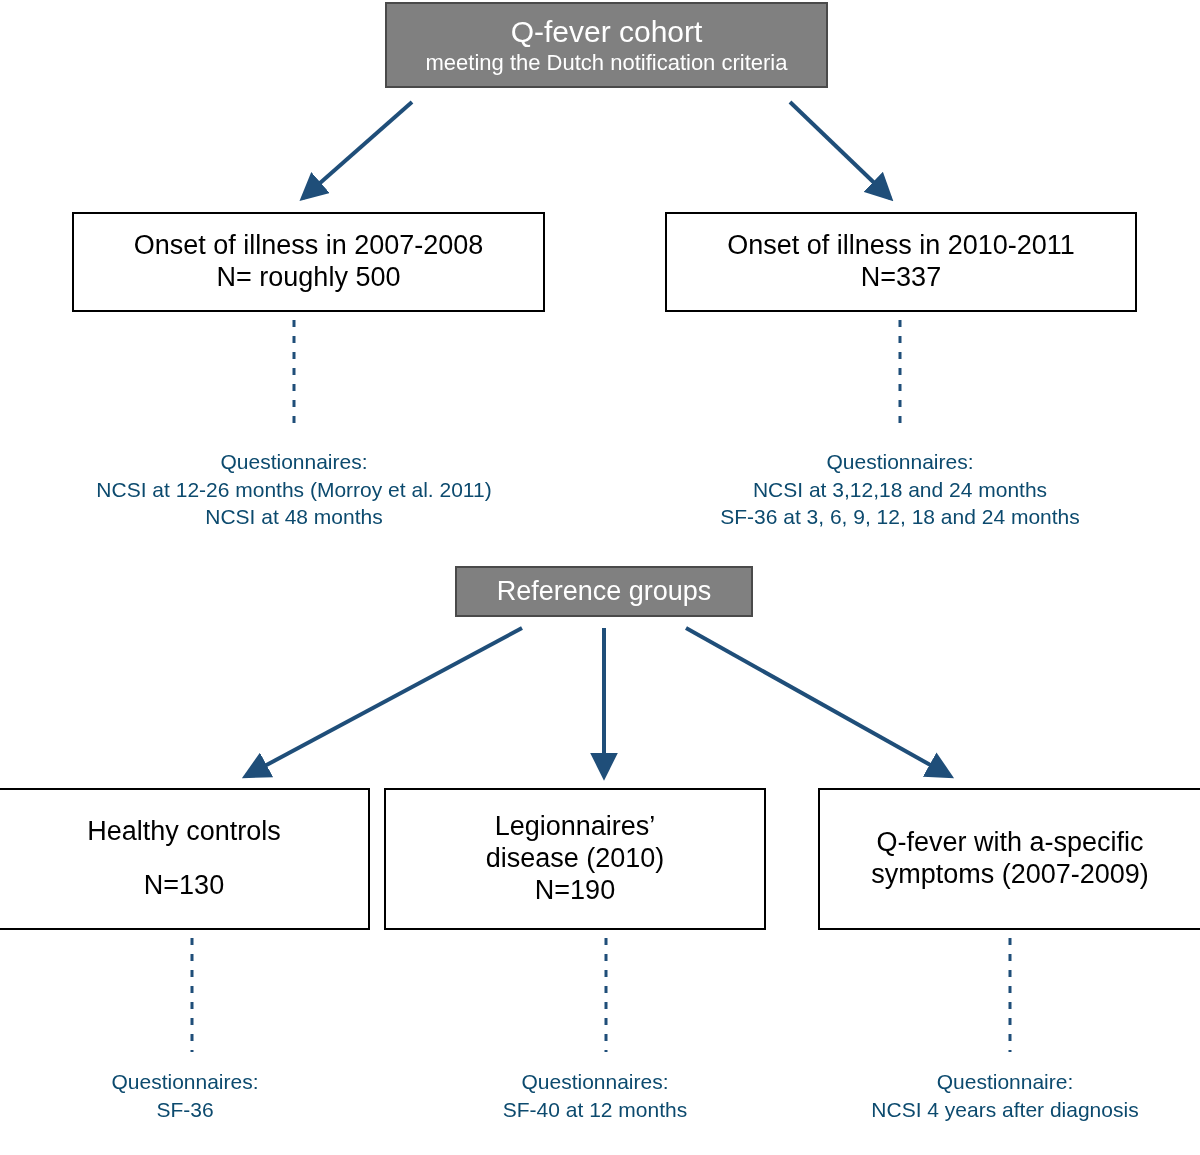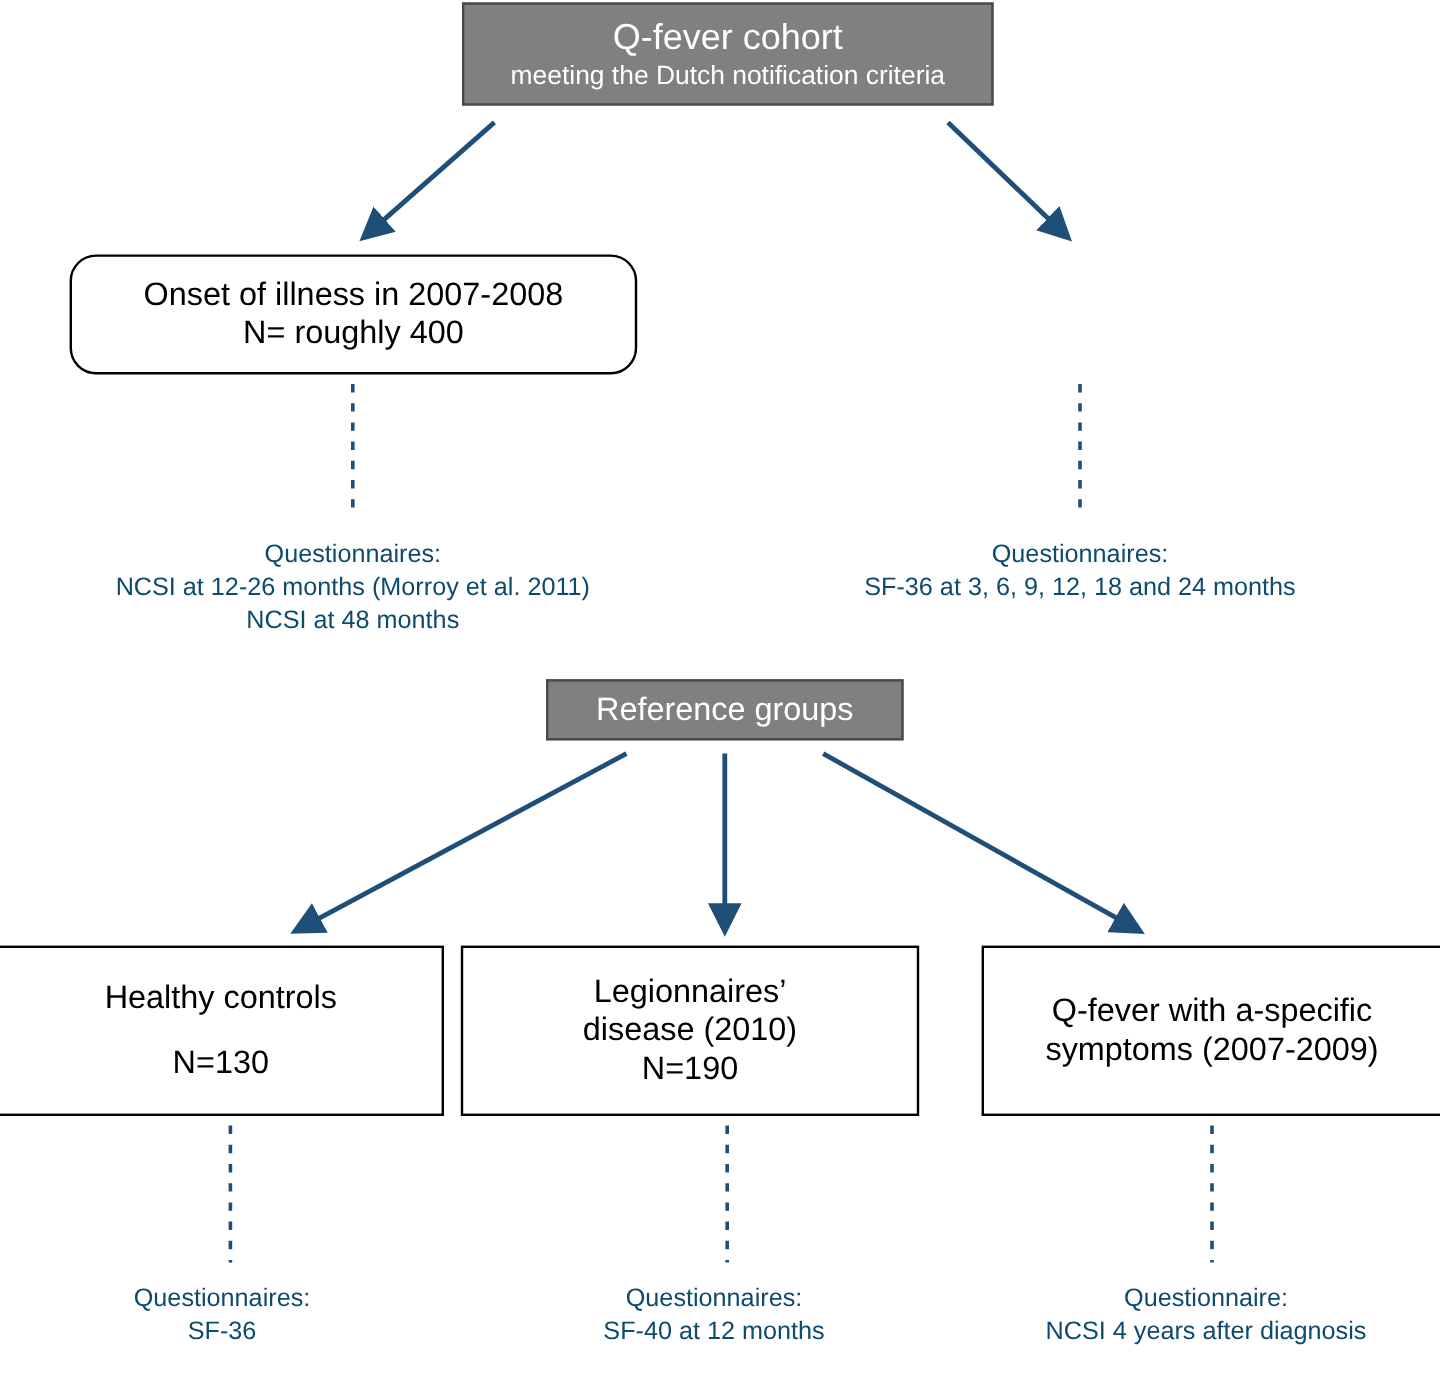--- a/index.html
+++ b/index.html
@@ -63,21 +63,21 @@
   }
 
   
   #node-cohort {
     left: 385px; top: 2px; width: 443px; height: 86px;
   }
   #node-cohort .title { font-size: 30px; }
   #node-cohort .sub { font-size: 22px; }
 
   #node-onset-0708 {
-    left: 58px; top: 212px; width: 473px; height: 100px; border-radius: 22px;
+    left: 72px; top: 212px; width: 473px; height: 100px;
   }
   #node-onset-1011 {
     left: 665px; top: 212px; width: 472px; height: 100px;
   }
   #node-onset-0708 .node-line, #node-onset-1011 .node-line { font-size: 27px; }
 
   #node-reference {
     left: 455px; top: 566px; width: 298px; height: 51px;
   }
   #node-reference .title { font-size: 27px; }
@@ -133,32 +133,37 @@
     <line x1="1010" y1="938" x2="1010" y2="1052" stroke="#1f4e79" stroke-width="3" stroke-dasharray="7,9"></line>
   </svg>
 
   <div class="node node-gray" id="node-cohort">
     <span class="node-line title">Q-fever cohort</span>
     <span class="node-line sub">meeting the Dutch notification criteria</span>
   </div>
 
   <div class="node node-white" id="node-onset-0708">
     <span class="node-line">Onset of illness in 2007-2008</span>
-    <span class="node-line">N= roughly 400</span>
-  </div>
-
+    <span class="node-line">N= roughly 500</span>
+  </div>
+
+  <div class="node node-white" id="node-onset-1011">
+    <span class="node-line">Onset of illness in 2010-2011</span>
+    <span class="node-line">N=337</span>
+  </div>
 
   <div class="caption" id="cap-left-1">
     <span>Questionnaires:</span>
     <span>NCSI at 12-26 months (Morroy et al. 2011)</span>
     <span>NCSI at 48 months</span>
   </div>
 
   <div class="caption" id="cap-right-1">
     <span>Questionnaires:</span>
+    <span>NCSI at 3,12,18 and 24 months</span>
     <span>SF-36 at 3, 6, 9, 12, 18 and 24 months</span>
   </div>
 
   <div class="node node-gray" id="node-reference">
     <span class="node-line title">Reference groups</span>
   </div>
 
   <div class="node node-white" id="node-healthy">
     <span class="node-line">Healthy controls</span>
     <span class="node-line spacer-line"></span>

